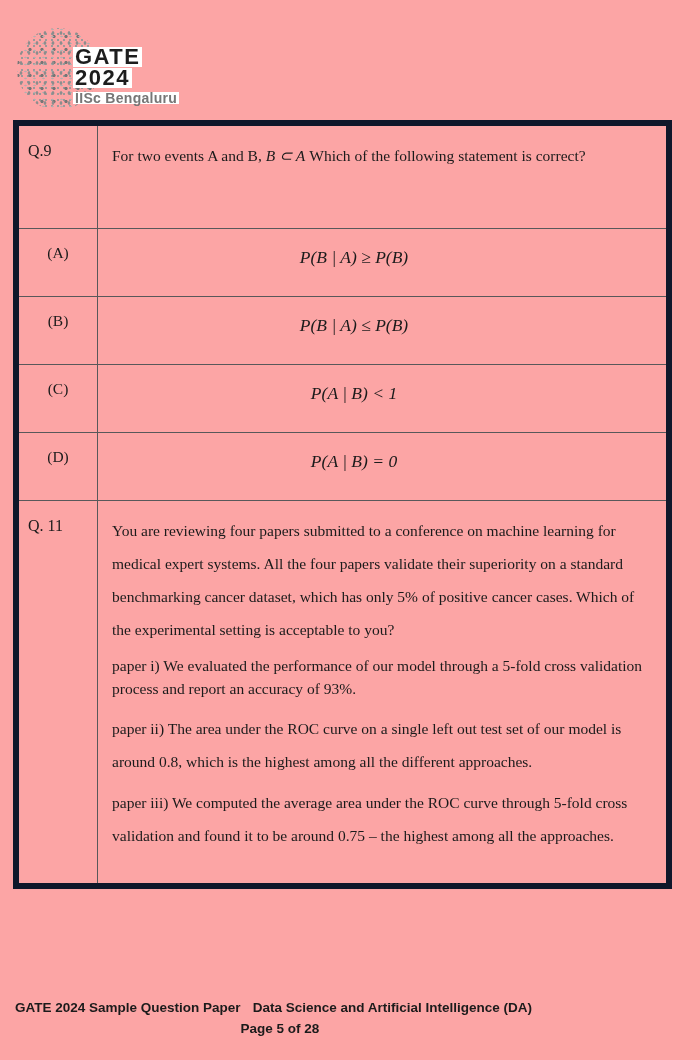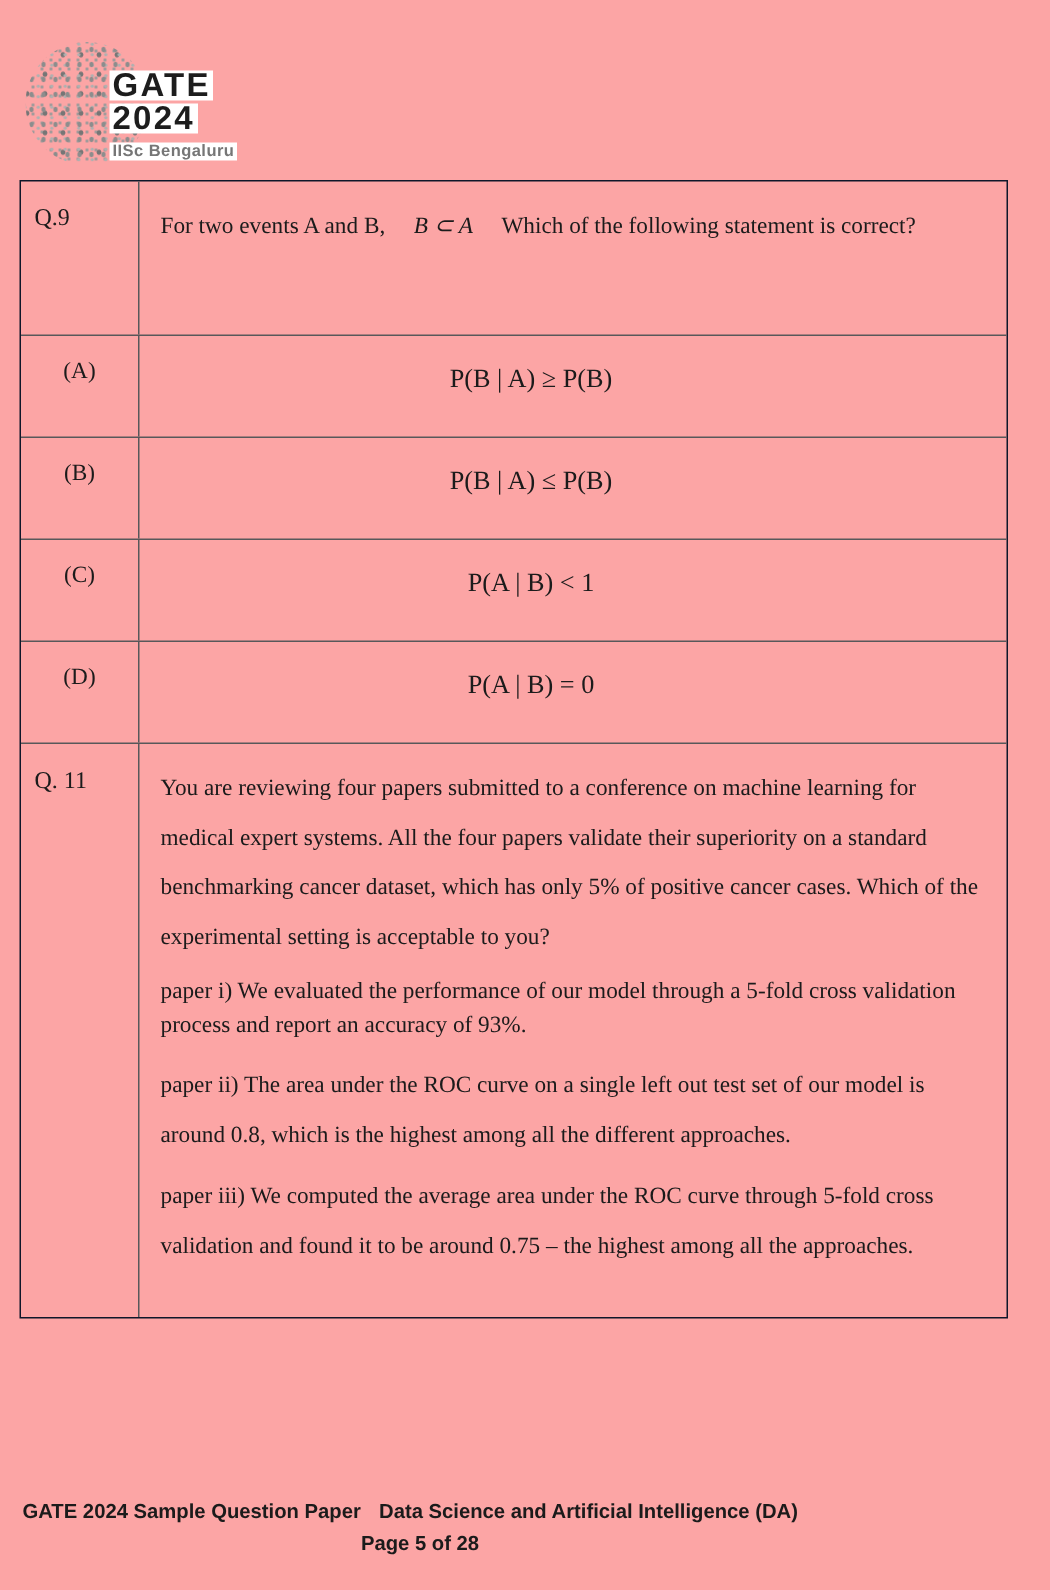--- a/index.html
+++ b/index.html
@@ -32,55 +32,55 @@
   .logo-text { position: absolute; left: 56px; top: 21px; font-family: "Liberation Sans", sans-serif; }
   .logo-text .big {
     display: inline-block;
     font-weight: bold; font-size: 22px; line-height: 20px;
     letter-spacing: 1.5px; color: #1d1d1d;
     background: #ffffff; padding: 0 2px;
   }
   .logo-text .row2 { margin-top: 0px; }
   .iisc {
     display: inline-block;
-    font-weight: bold; font-size: 11px; line-height: 12px;
+    font-weight: bold; font-size: 14px; line-height: 12px;
     color: #767676; letter-spacing: 0.3px;
     background: #ffffff; padding: 0 2px; margin-top: 1px;
   }
 
   
   .qtable {
     position: absolute; left: 13px; top: 120px;
     width: 659px; box-sizing: border-box;
-    border: 1px solid #0f172a;
+    border: 6px solid #0f172a;
   }
   .trow { display: grid; grid-template-columns: 79px 1fr; box-sizing: border-box; }
   .trow + .trow { border-top: 1px solid #58585a; }
   .lcell {
     border-right: 1px solid #58585a;
     box-sizing: border-box;
     font-size: 16px; padding-top: 16px;
   }
   .lcell.qnum { padding-left: 9px; }
   .lcell.opt  { text-align: center; font-size: 15.5px; padding-top: 15px; }
   .ccell {
     box-sizing: border-box;
     padding: 13px 18px 0 14px;
     font-size: 15.5px; line-height: 33px;
   }
   .ccell.formula {
-    text-align: center; 
+    text-align: center; font-style: italic;
     font-size: 17.5px; line-height: 24px;
     padding: 16px 56px 0 0;
   }
   .row-q9  { height: 102px; }
   .row-opt { height: 68px;  }
   .row-q10 { height: 93px;  }
   .row-q11 { height: 383px; }
-  .mathy { font-style: italic; margin: 0 19px; }
+  .mathy { font-style: italic; margin: 0 4px; }
   .para-intro { margin: 0 0 8px 0; }
   .para-tight { line-height: 23px; margin: 0 0 12px 0; }
   .para-wide  { margin: 0 0 8px 0; }
 
   
   .footer {
     position: absolute; left: 0; top: 0; width: 560px; height: 1060px;
     font-family: "Liberation Sans", sans-serif;
     font-weight: bold; font-size: 13.5px; color: #1b1b1b;
     pointer-events: none;

